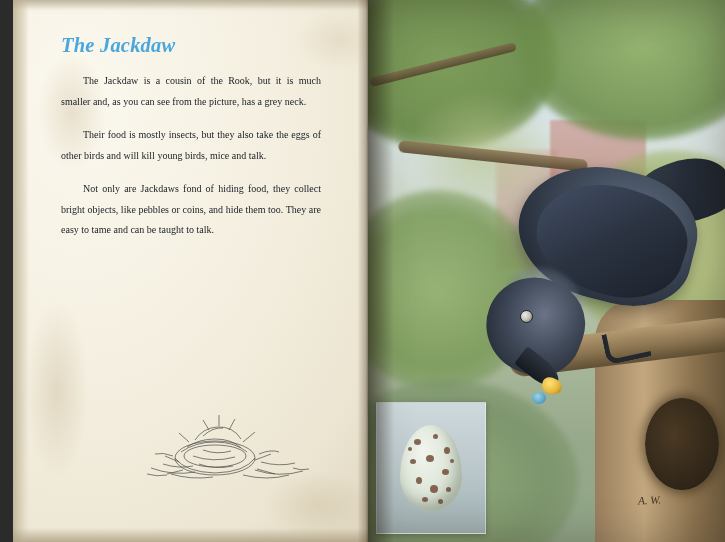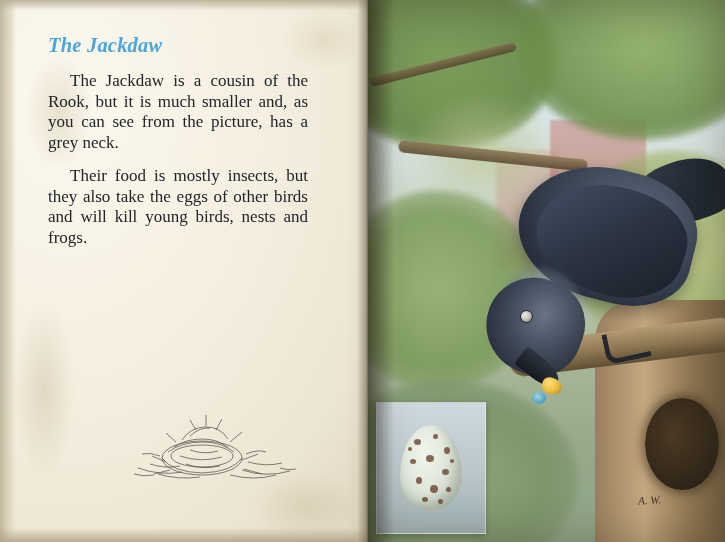--- a/index.html
+++ b/index.html
@@ -16,21 +16,21 @@
   #book {
     position: relative;
     width: 725px;
     height: 542px;
     background: #2b2b2b;
   }
 
   
   #left-page {
     position: absolute;
-    left: 0; top: 0;
+    left: 13px; top: 0;
     width: 368px;
     height: 542px;
     background:
       radial-gradient(ellipse at 18% 18%, #fbf8ee 0%, #f4efe0 45%, #ece5d2 78%, #ddd4bd 100%);
     box-shadow: inset -14px 0 22px -10px rgba(60,45,25,0.45);
     padding-left: 8px;
   }
   
   #left-edge {
     position: absolute;
@@ -68,21 +68,21 @@
     font-family: "Liberation Serif", serif;
     font-style: italic;
     font-weight: bold;
     font-size: 20.5px;
     color: #4aa6dd;
     letter-spacing: .2px;
     margin: 0 0 14px 0;
   }
   p.body {
     margin: 0 16px 13px 0;
-    font-size: 17px;
+    font-size: 10px;
     line-height: 20.5px;
     color: #20242b;
     text-align: justify;
     text-indent: 22px;
     text-justify: inter-word;
   }
 
   
   #sketch {
     position: absolute;
@@ -346,21 +346,22 @@
     <div id="left-bottom-edge"></div>
 
     <div class="stain" style="left:24px; top:52px; width:70px; height:120px; background:radial-gradient(ellipse,rgba(190,170,128,.30),rgba(190,170,128,0) 70%);"></div>
     <div class="stain" style="left:12px; top:300px; width:64px; height:180px; background:radial-gradient(ellipse,rgba(178,160,120,.28),rgba(178,160,120,0) 70%);"></div>
     <div class="stain" style="left:250px; top:470px; width:110px; height:70px; background:radial-gradient(ellipse,rgba(185,166,126,.25),rgba(185,166,126,0) 70%);"></div>
     <div class="stain" style="left:280px; top:10px; width:90px; height:60px; background:radial-gradient(ellipse,rgba(190,172,132,.22),rgba(190,172,132,0) 70%);"></div>
 
     <div id="text-col">
       <h1 id="title">The Jackdaw</h1>
       <p class="body">The Jackdaw is a cousin of the Rook, but it is much smaller and, as you can see from the picture, has a grey neck.</p>
-      <p class="body">Their food is mostly insects, but they also take the eggs of other birds and will kill young birds, nests and frogs.</p>
+      <p class="body">Their food is mostly insects, but they also take the eggs of other birds and will kill young birds, mice and talk.</p>
+      <p class="body">Not only are Jackdaws fond of hiding food, they collect bright objects, like pebbles or coins, and hide them too. They are easy to tame and can be taught to talk.</p>
     </div>
 
     <svg id="sketch" viewBox="0 0 180 80">
       <g stroke="#2a2a2a" stroke-width="0.7" fill="none" opacity="0.9">
         <ellipse cx="72" cy="46" rx="40" ry="17"></ellipse>
         <ellipse cx="72" cy="44" rx="31" ry="11"></ellipse>
         <path d="M32 46 q10 14 40 15 q30 -1 40 -15"></path>
         <path d="M38 40 q14 -10 34 -10 q20 0 32 10"></path>
         <path d="M44 35 q12 -8 28 -8 q17 0 26 9"></path>
         <path d="M20 52 q16 5 30 2"></path>

